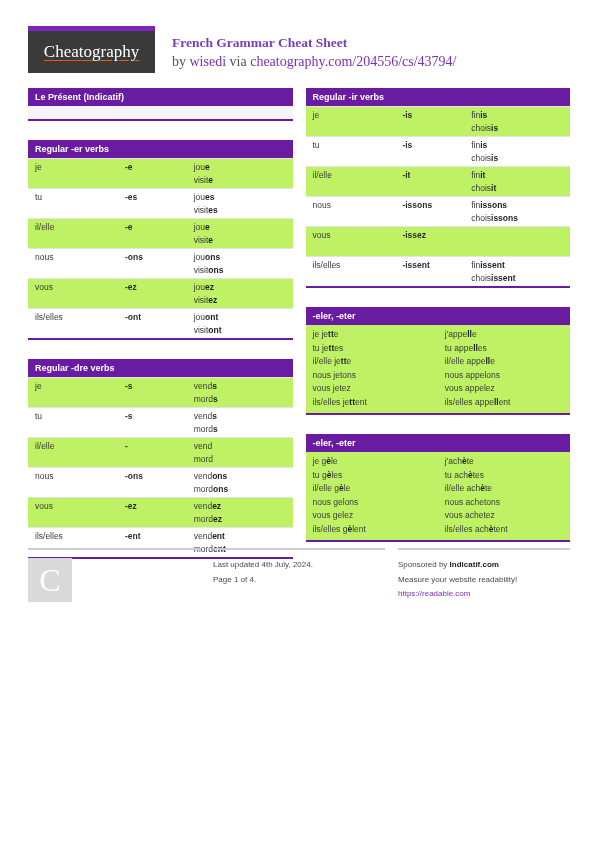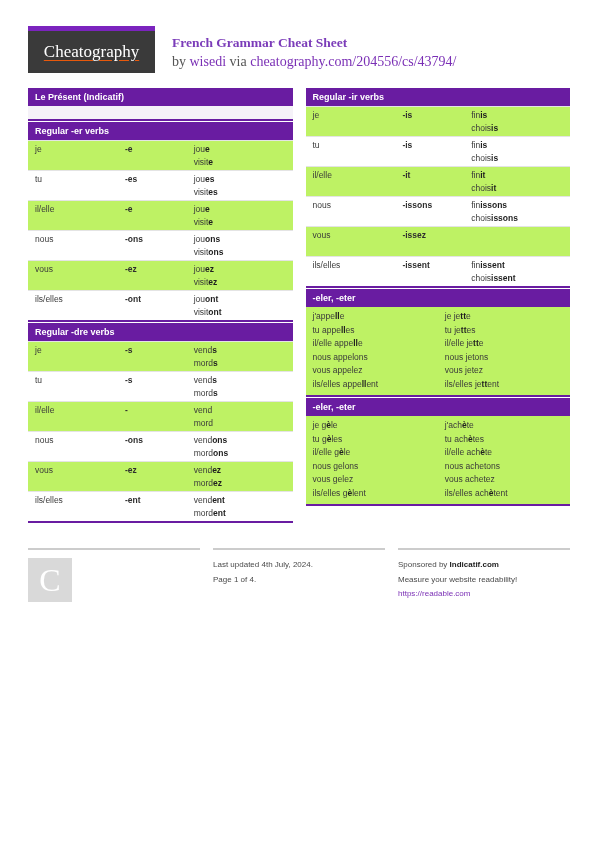--- a/index.html
+++ b/index.html
@@ -15,21 +15,21 @@
                text-decoration:underline; text-decoration-color:#E8590C; text-underline-offset:3px; }
   .titleblock { position:absolute; left:172px; top:35px; }
   .page-title { font-family:"Liberation Serif", serif; font-weight:bold; font-size:13.5px; color:#7B3CB9; }
   .subtitle { font-family:"Liberation Serif", serif; font-size:14px; color:#555; margin-top:3px; }
   .subtitle a { color:#7A2FB5; text-decoration:none; }
 
   
   .content { position:absolute; left:28px; top:88px; width:542px; display:flex; gap:13px; }
   .col { flex:1; min-width:0; }
 
-  .card { margin-bottom:1px; border-bottom:2px solid #691CA1; }
+  .card { margin-bottom:19px; border-bottom:2px solid #691CA1; }
   .card-header { background:#691CA1; color:#ffffff; font-size:9px; font-weight:bold;
                  height:18px; line-height:18px; padding:0 7px; }
   .empty-row { height:13px; background:#F5F2F8; }
 
   .c-row { display:grid; grid-template-columns:34% 26% 40%; padding:2px 0 2px 0;
            border-top:1px solid #E4E4E4; font-size:8.5px; line-height:12.5px; color:#3a3a3a; }
   .c-row:first-child { border-top:none; }
   .c-row.shade, .t-row.shade { background:#bef264; }
   .c-row .cell { padding-left:7px; min-height:25px; }
   .cell-ending { font-weight:bold; color:#2e2e2e; }
@@ -228,34 +228,34 @@
             <div class="cell cell-forms">
               <div class="form-line">fin<b>issent</b></div>
               <div class="form-line">chois<b>issent</b></div>
             </div>
           </div>
         </div>
         <div class="card">
           <div class="card-header">-eler, -eter</div>
           <div class="t-row shade">
             <div class="t-col">
+              <div class="form-line">je je<b>tt</b>e</div>
+              <div class="form-line">tu je<b>tt</b>es</div>
+              <div class="form-line">il/elle je<b>tt</b>e</div>
+              <div class="form-line">nous jetons</div>
+              <div class="form-line">vous jetez</div>
+              <div class="form-line">ils/elles je<b>tt</b>ent</div>
+            </div>
+            <div class="t-col">
               <div class="form-line">j'appe<b>ll</b>e</div>
               <div class="form-line">tu appe<b>ll</b>es</div>
               <div class="form-line">il/elle appe<b>ll</b>e</div>
               <div class="form-line">nous appelons</div>
               <div class="form-line">vous appelez</div>
               <div class="form-line">ils/elles appe<b>ll</b>ent</div>
-            </div>
-            <div class="t-col">
-              <div class="form-line">je je<b>tt</b>e</div>
-              <div class="form-line">tu je<b>tt</b>es</div>
-              <div class="form-line">il/elle je<b>tt</b>e</div>
-              <div class="form-line">nous jetons</div>
-              <div class="form-line">vous jetez</div>
-              <div class="form-line">ils/elles je<b>tt</b>ent</div>
             </div>
           </div>
         </div>
         <div class="card">
           <div class="card-header">-eler, -eter</div>
           <div class="t-row shade">
             <div class="t-col">
               <div class="form-line">je g<b>è</b>le</div>
               <div class="form-line">tu g<b>è</b>les</div>
               <div class="form-line">il/elle g<b>è</b>le</div>

